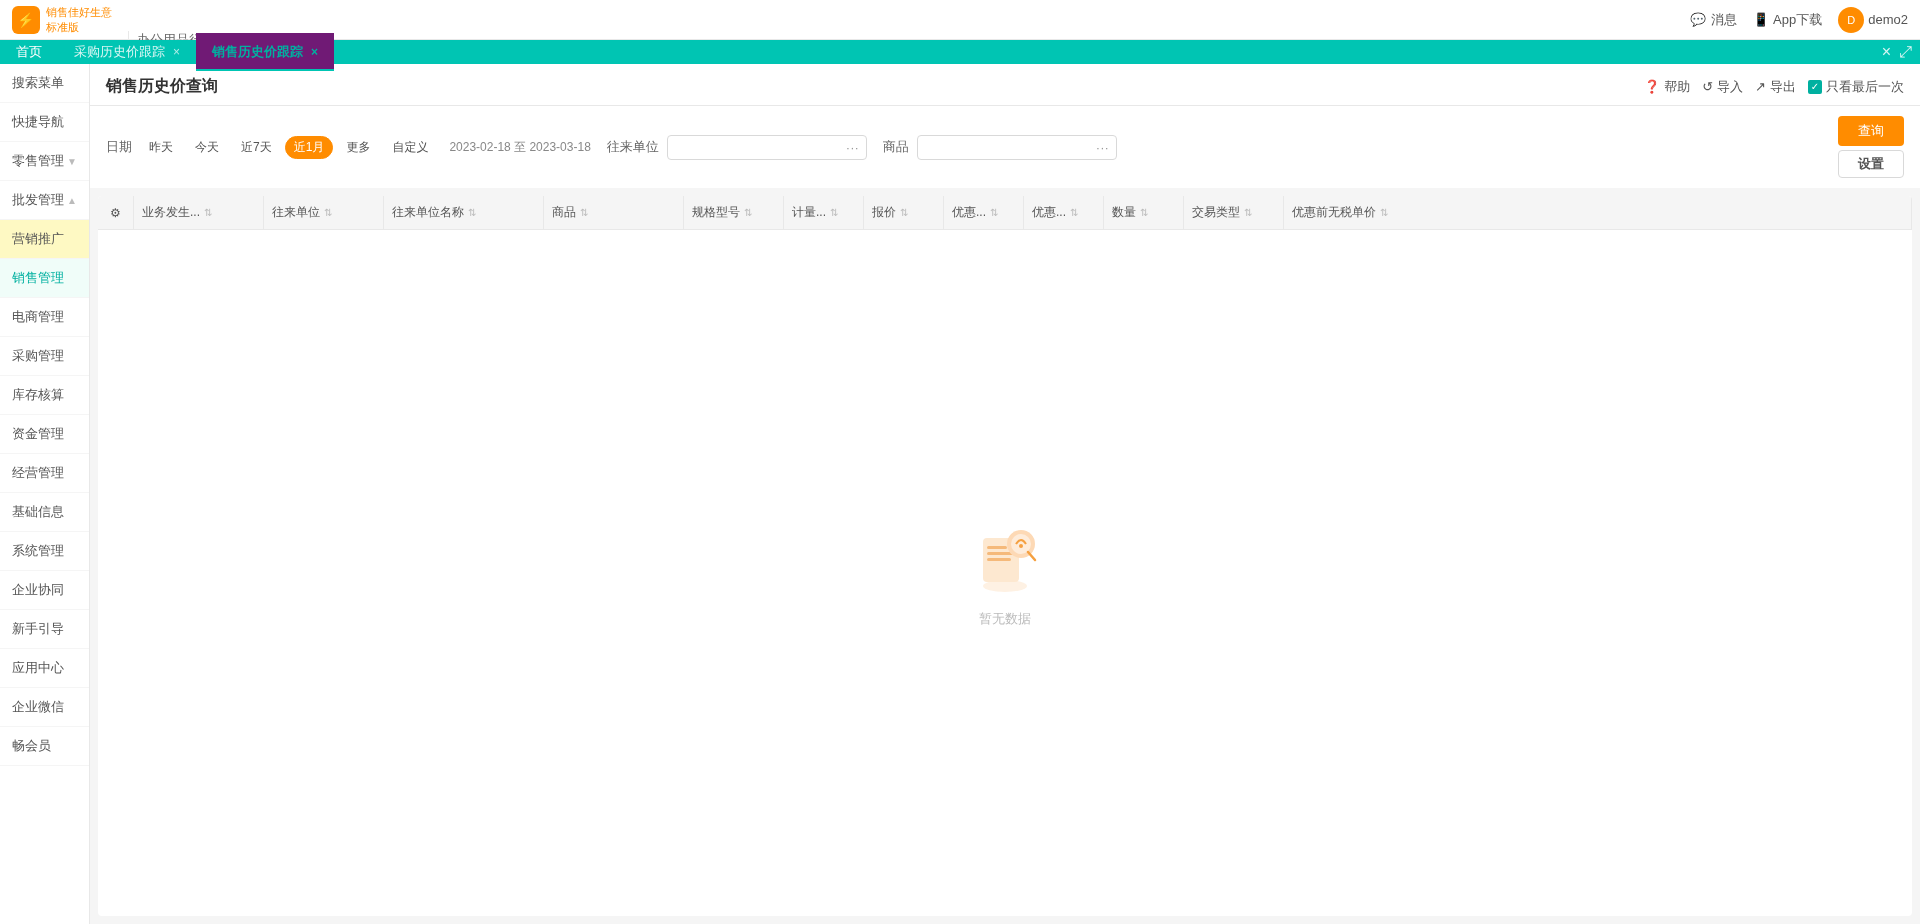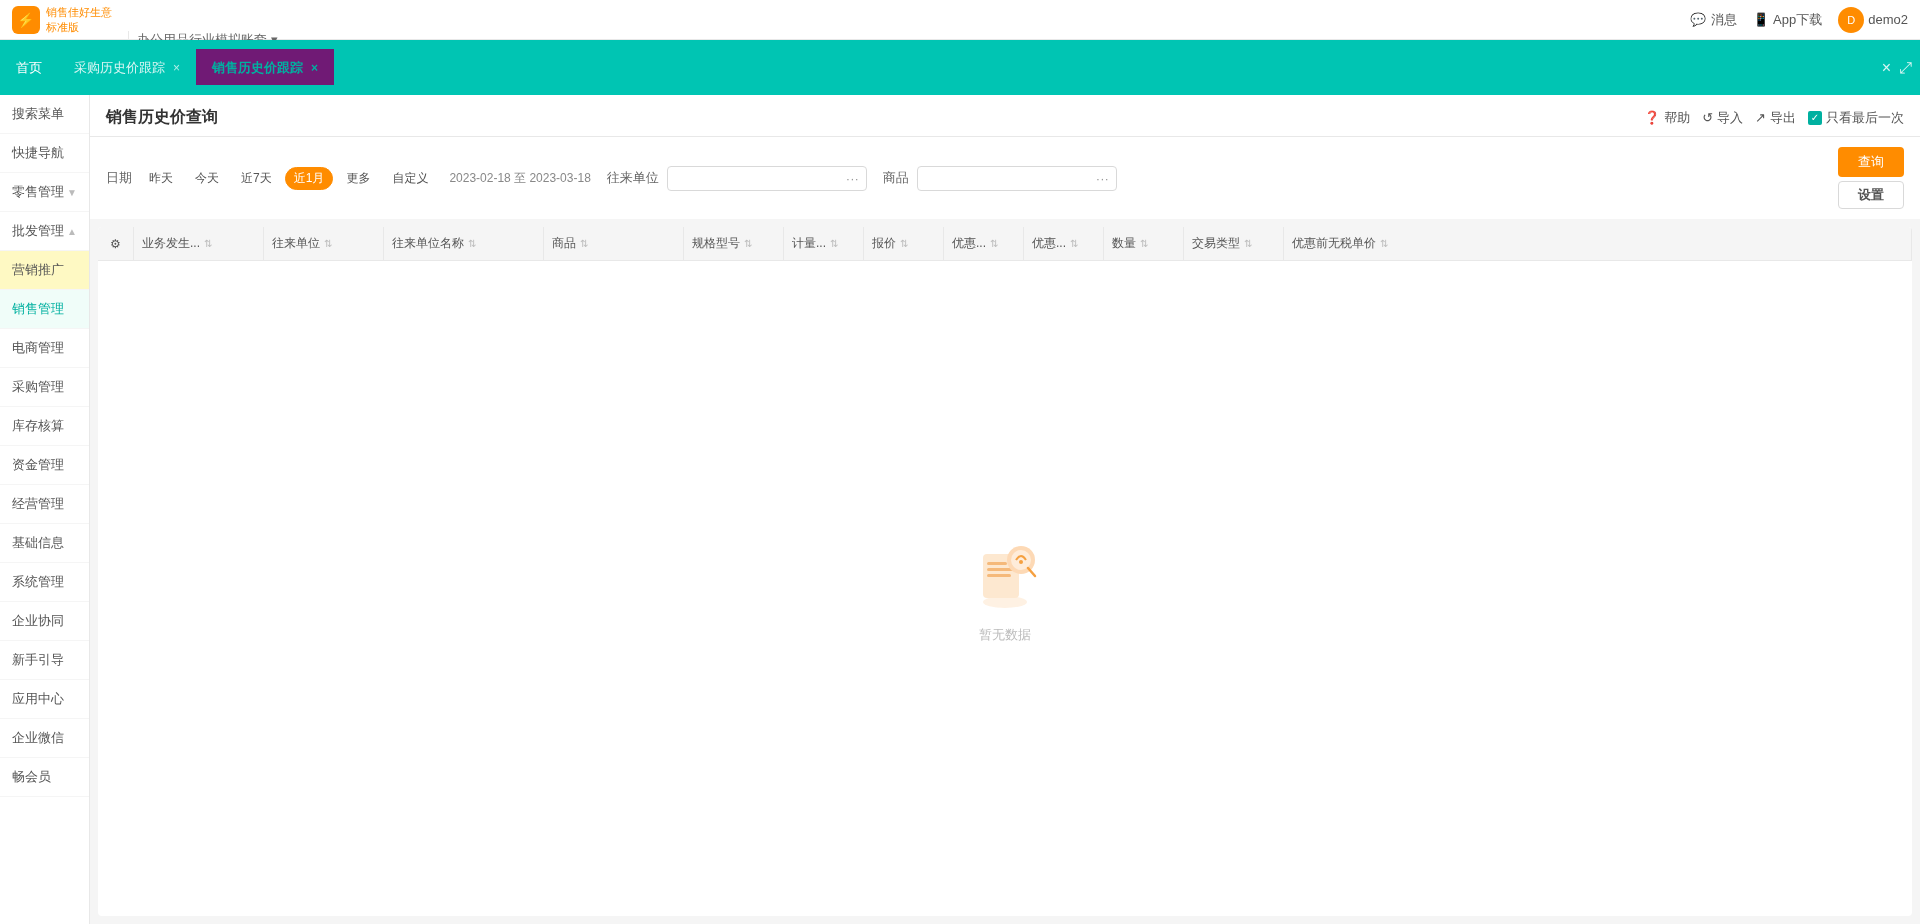--- a/index.html
+++ b/index.html
@@ -21,21 +21,21 @@
     .logo-icon { width: 28px; height: 28px; background: #ff8c00; border-radius: 6px; display: flex; align-items: center; justify-content: center; color: white; font-size: 14px; font-weight: bold; }
     .logo-text { font-size: 11px; color: #ff8c00; line-height: 1.3; }
     .app-selector { display: flex; align-items: center; gap: 4px; color: #333; font-size: 13px; padding: 0 8px; cursor: pointer; border-left: 1px solid #e8e8e8; margin-left: 8px; margin-top: 40px; }
     .app-selector span { color: #666; }
     .top-bar-right { display: flex; align-items: center; gap: 16px; }
     .top-bar-btn { display: flex; align-items: center; gap: 4px; color: #555; font-size: 13px; cursor: pointer; }
     .user-avatar { width: 26px; height: 26px; border-radius: 50%; background: #ff8c00; display: flex; align-items: center; justify-content: center; color: white; font-size: 11px; }
 
     
     .tab-bar {
-      height: 55px;
+      height: 24px;
       background: #00c5b3;
       display: flex;
       align-items: center;
       padding: 0 0;
       flex-shrink: 0;
     }
     .tab-item {
       height: 38px;
       display: flex;
       align-items: center;

